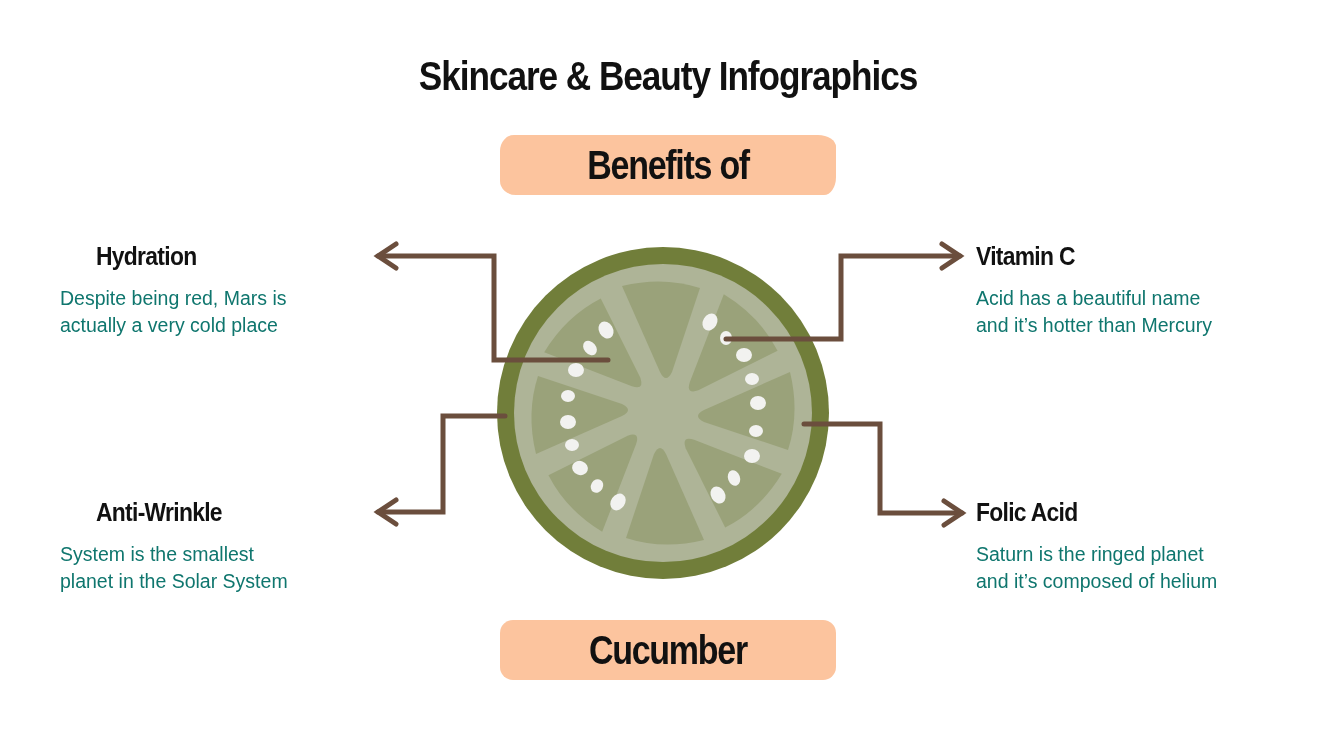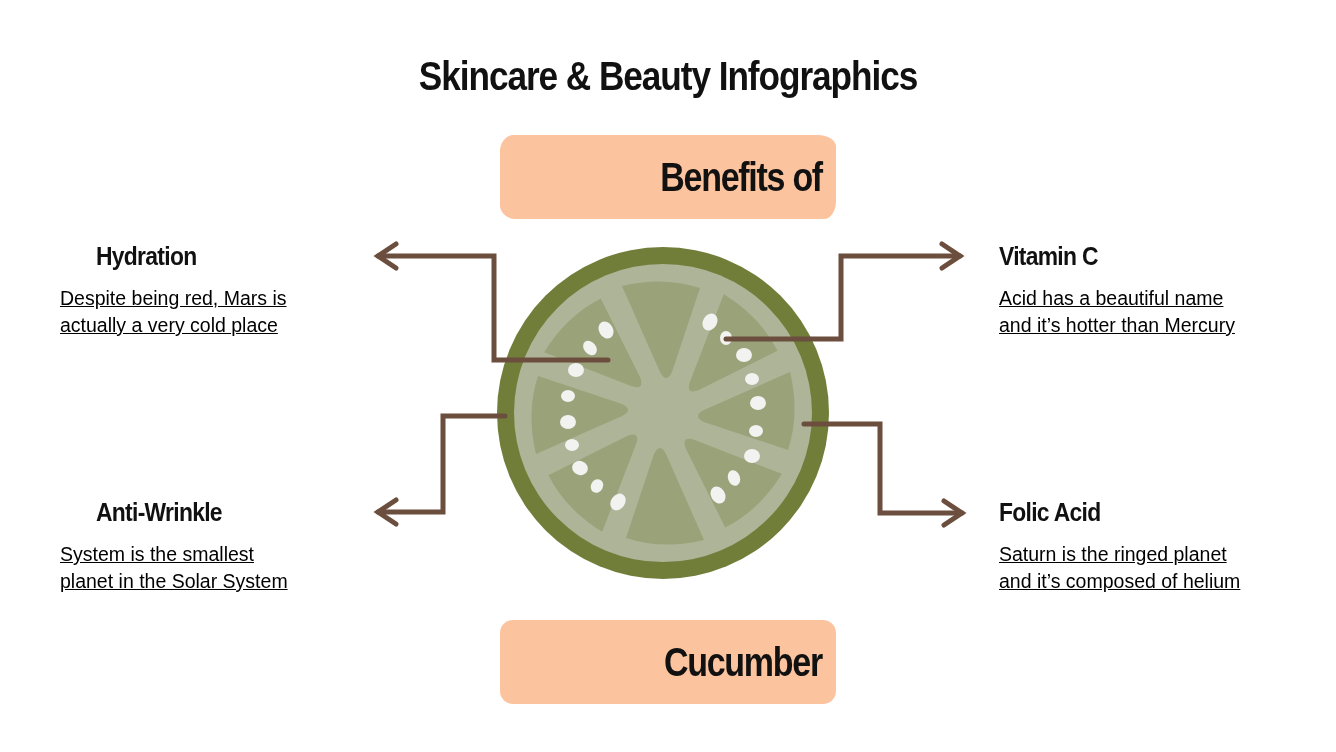--- a/index.html
+++ b/index.html
@@ -27,26 +27,26 @@
       letter-spacing: -1.2px;
       transform: scaleX(0.88);
       transform-origin: 668px 0;
       color: #111111;
       margin: 0;
     }
     .banner {
       position: absolute;
       left: 500px;
       width: 336px;
-      height: 84px;
+      height: 60px;
       background: #FCC49E;
       border-radius: 14px 18px 12px 16px / 16px 12px 18px 14px;
       display: flex;
       align-items: center;
-      justify-content: flex-end;
+      justify-content: center;
     }
     .banner span {
       font-family: "Liberation Sans", sans-serif;
       font-weight: bold;
       font-size: 40px;
       letter-spacing: -1.5px;
       display: inline-block;
       transform: scaleX(0.85);
       color: #111111;
     }
@@ -69,28 +69,27 @@
       font-size: 26px;
       letter-spacing: -0.8px;
       line-height: 30px;
       color: #111111;
       display: block;
     }
     .item .desc {
       font-family: "Liberation Sans", sans-serif;
       font-size: 19.5px;
       line-height: 27px;
-      color: #000000;
+      color: #0f766e;
       margin-top: 14px;
       display: block;
-      text-decoration: underline;
     }
     .item.left { }
     .item.left .heading { transform: scaleX(0.88); transform-origin: right center; }
-    .item.right { text-align: left; margin-left: 23px; }
+    .item.right { text-align: left; }
     .item.right .heading { transform: scaleX(0.88); transform-origin: left center; }
 
     .item-hydration { left: 60px; top: 241px; }
     .item-antiwrinkle { left: 60px; top: 497px; }
     .item-vitaminc { left: 976px; top: 241px; }
     .item-folicacid { left: 976px; top: 497px; }
   </style>
 </head>
 <body>
 

